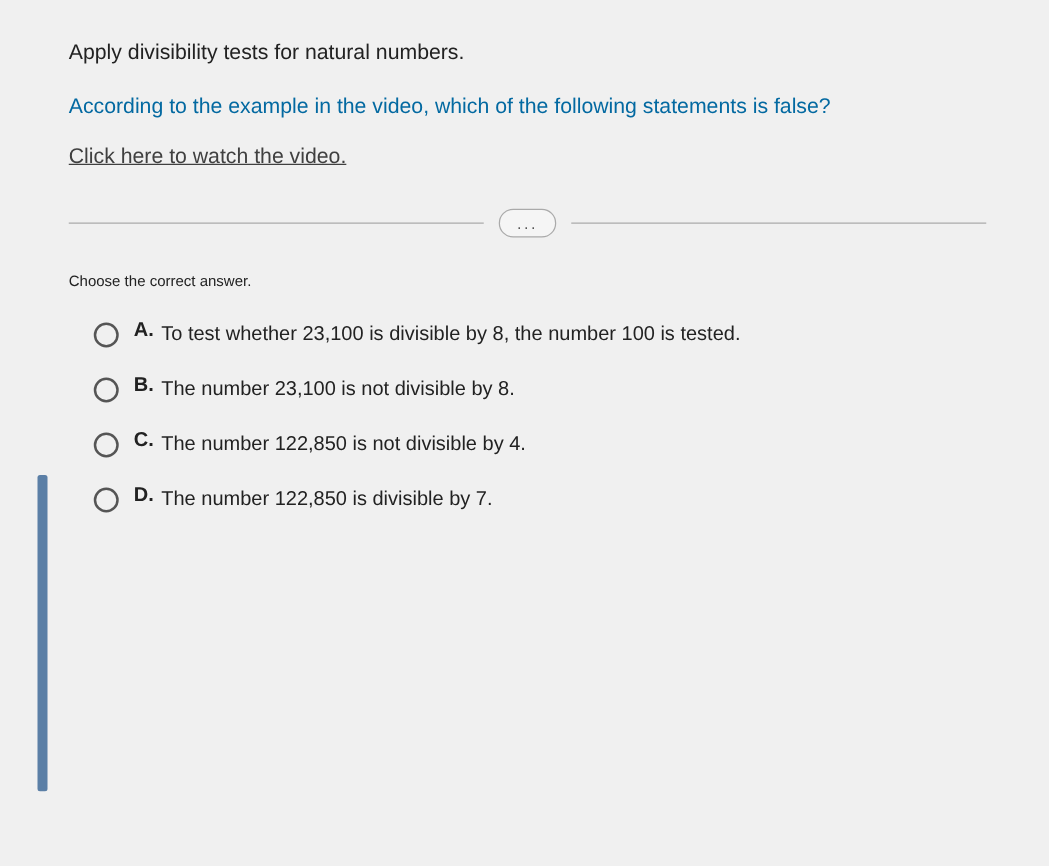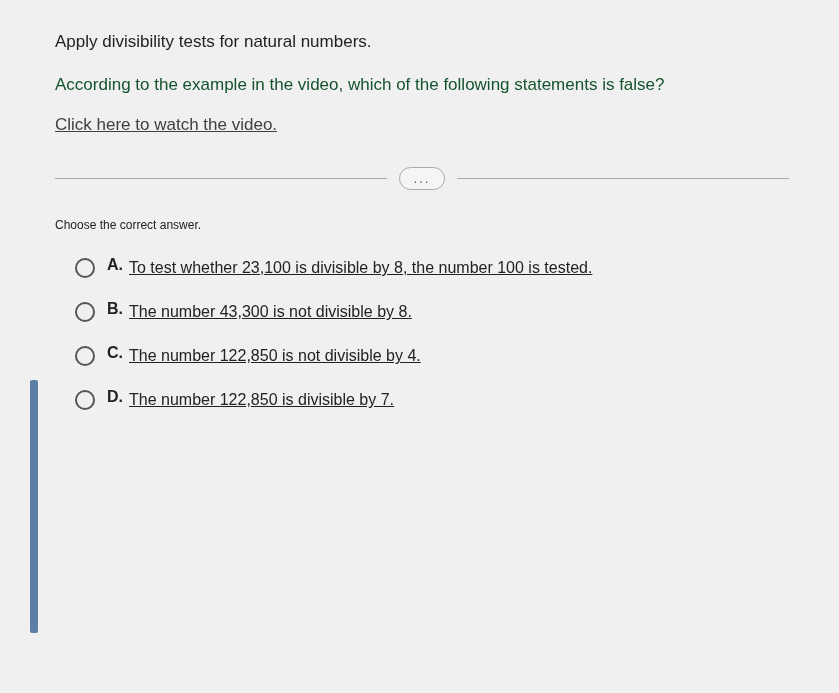--- a/index.html
+++ b/index.html
@@ -45,21 +45,21 @@
     .section-title {
       font-size: 17px;
       color: #222;
       margin-bottom: 18px;
       font-weight: normal;
       line-height: 1.4;
     }
 
     .question-text {
       font-size: 17px;
-      color: #14532d;
+      color: #0369a1;
       margin-bottom: 18px;
       line-height: 1.5;
       font-weight: normal;
     }
 
     .video-link {
       color: #404040;
       font-size: 17px;
       text-decoration: underline;
       cursor: pointer;
@@ -129,21 +129,20 @@
       color: #222;
       font-weight: bold;
       margin-right: 6px;
       flex-shrink: 0;
     }
 
     .answer-text {
       font-size: 16px;
       color: #222;
       line-height: 1.5;
-      text-decoration: underline;
     }
 
     .answer-content {
       display: flex;
       align-items: flex-start;
       flex-wrap: wrap;
     }
   </style>
 </head>
 <body>
@@ -174,21 +173,21 @@
         <div class="answer-content">
           <span class="answer-label">A.</span>
           <span class="answer-text">To test whether 23,100 is divisible by 8, the number 100 is tested.</span>
         </div>
       </li>
 
       <li class="answer-item">
         <span class="radio-circle"></span>
         <div class="answer-content">
           <span class="answer-label">B.</span>
-          <span class="answer-text">The number 43,300 is not divisible by 8.</span>
+          <span class="answer-text">The number 23,100 is not divisible by 8.</span>
         </div>
       </li>
 
       <li class="answer-item">
         <span class="radio-circle"></span>
         <div class="answer-content">
           <span class="answer-label">C.</span>
           <span class="answer-text">The number 122,850 is not divisible by 4.</span>
         </div>
       </li>

